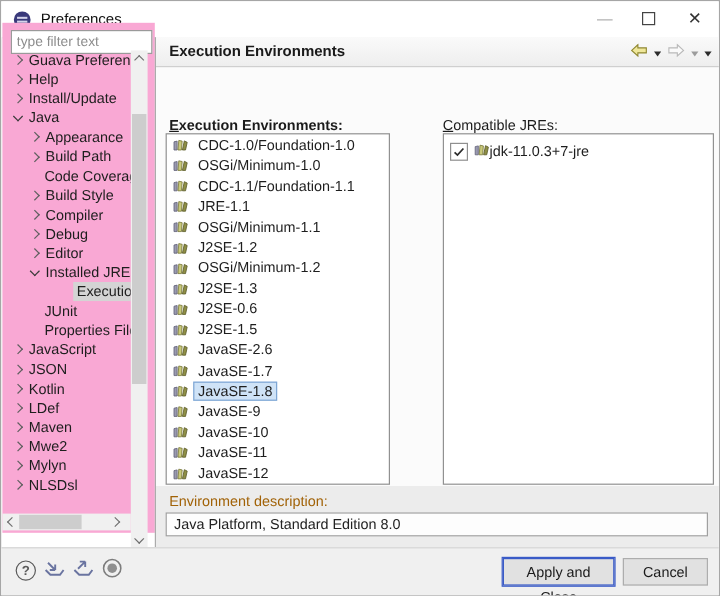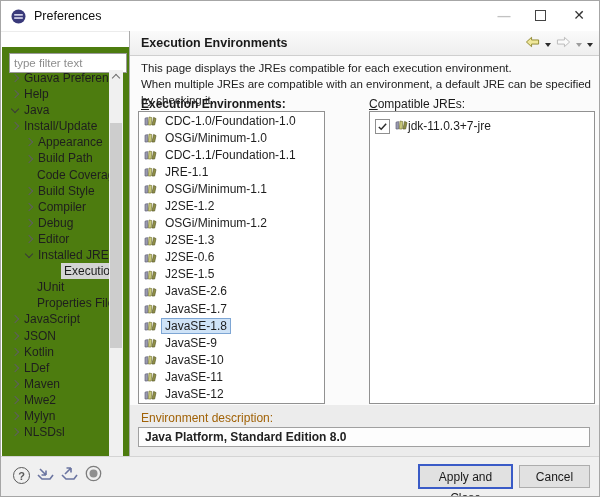--- a/index.html
+++ b/index.html
@@ -10,21 +10,21 @@
   .titlebar{position:absolute;left:0;top:0;right:0;height:30px;background:#ffffff;border-bottom:1px solid #ececec;}
   .title-icon{position:absolute;left:10px;top:8px;width:15px;height:15px;}
   .title-text{position:absolute;left:33px;top:8px;font-size:12.5px;color:#111;}
   .winbtn{position:absolute;top:0;width:34px;height:29px;text-align:center;line-height:29px;font-size:13px;color:#333;}
   .winbtn.min{left:486px;color:#c2c2c2;font-weight:bold;}
   .winbtn.max{left:522px;}
   .maxglyph{display:inline-block;width:9px;height:9px;border:1px solid #444;vertical-align:middle;margin-top:-2px;}
   .winbtn.close{left:561px;font-size:14px;}
 
   
-  .sidebar{position:absolute;left:1px;top:46px;width:127px;height:425px;background:#4d7c0f;}
+  .sidebar{position:absolute;left:1px;top:18px;width:127px;height:425px;background:#f9a8d4;}
   .filter{position:absolute;left:7px;top:6px;width:108px;height:18px;border:1px solid #9a9a9a;background:#fff;font-family:"Liberation Sans",sans-serif;font-size:11.5px;color:#333;padding:0 4px;box-sizing:content-box;}
   .filter::placeholder{color:#8d8d8d;}
   .tree{position:absolute;left:0;top:23px;width:107px;height:385px;overflow:hidden;}
   .trow{height:16.1px;line-height:16.1px;white-space:nowrap;overflow:hidden;display:flex;align-items:center;cursor:default;}
   .trow .chev{flex:0 0 auto;width:5px;height:5px;margin-right:6px;margin-left:2px;}
   .chev.r{border-top:1.4px solid #5f5f5f;border-right:1.4px solid #5f5f5f;transform:rotate(45deg);}
   .chev.d{border-bottom:1.4px solid #3a3a3a;border-right:1.4px solid #3a3a3a;transform:rotate(45deg);margin-top:-3px;}
   .chev.none{border:none;}
   .trow .tlabel{white-space:nowrap;}
   .trow.selected .tlabel{background:#d4d4d4;padding:0 3px;}
@@ -63,21 +63,21 @@
   .listbox.env{left:8px;width:187px;}
   .listbox.jre{left:239px;width:226px;}
   .lrow{height:17.1px;display:flex;align-items:center;padding-left:5px;white-space:nowrap;cursor:default;}
   .lrow .licon{flex:0 0 auto;margin-right:4px;display:inline-flex;}
   .lrow .llabel{border:1px solid transparent;padding:0 3px;}
   .lrow.selected .llabel{background:#cfe3f7;border:1px solid #7ea6d4;}
   .jrerow{height:20px;display:flex;align-items:center;padding:4px 0 0 5px;}
   .cbox{width:13px;height:13px;border:1px solid #8f8f8f;background:#fff;margin-right:5px;display:inline-flex;align-items:center;justify-content:center;}
   .lowstrip{position:absolute;left:0;top:374px;right:0;height:51px;background:#ececec;}
   .envdesc-label{position:absolute;left:11px;top:380px;color:#a16207;}
-  .envdesc-field{position:absolute;left:8px;top:396px;width:444px;height:18px;background:#fdfdfd;border:1px solid #a0a0a0;line-height:18px;padding-left:6px;color:#222;font-weight:bold;}
+  .envdesc-field{position:absolute;left:8px;top:396px;width:444px;height:18px;background:#fdfdfd;border:1px solid #a0a0a0;line-height:18px;padding-left:6px;color:#222;}
 
   
   .bottombar{position:absolute;left:0;top:455px;right:0;height:42px;background:#f0f0f0;border-top:1px solid #d4d4d4;}
   .footicons{position:absolute;left:12px;top:8px;display:flex;align-items:center;gap:7px;}
   .helpcirc{width:17px;height:17px;border:1.5px solid #5a5a5a;border-radius:50%;text-align:center;line-height:16px;font-size:11px;font-weight:bold;color:#5a5a5a;box-sizing:border-box;}
   .btn{position:absolute;top:8px;height:23px;background:#e1e1e1;border:1px solid #adadad;font-family:"Liberation Sans",sans-serif;font-size:12px;color:#1a1a1a;text-align:center;line-height:21px;box-sizing:border-box;}
   .btn.apply{right:87px;width:93px;border:1px solid #3a5bc7;box-shadow:0 0 0 1px #3a5bc7;}
   .btn.cancel{right:9px;width:71px;}
 </style>
 </head>
@@ -104,26 +104,26 @@
     <div class="tree">
         <div class="trow lv0">
           <span class="chev r"></span>
           <span class="tlabel">Guava Preference</span>
         </div>
         <div class="trow lv0">
           <span class="chev r"></span>
           <span class="tlabel">Help</span>
         </div>
         <div class="trow lv0">
+          <span class="chev r"></span>
+          <span class="tlabel">Install/Update</span>
+        </div>
+        <div class="trow lv0">
           <span class="chev d"></span>
           <span class="tlabel">Java</span>
-        </div>
-        <div class="trow lv0">
-          <span class="chev r"></span>
-          <span class="tlabel">Install/Update</span>
         </div>
         <div class="trow lv1">
           <span class="chev r"></span>
           <span class="tlabel">Appearance</span>
         </div>
         <div class="trow lv1">
           <span class="chev r"></span>
           <span class="tlabel">Build Path</span>
         </div>
         <div class="trow lv1">
@@ -229,24 +229,20 @@
         <span>
           <svg width="15" height="12" viewBox="0 0 16 12">
               <path d="M9 1 L14.5 6 L9 11 L9 8.2 H1.5 V3.8 H9 Z" fill="#fafafa" stroke="#b9b9b9" stroke-width="1"></path>
             </svg>
         </span>
         <span class="tri gray"></span>
         <span class="tri"></span>
       </span>
     </div>
 
-    <div class="desc">
-      <div>This page displays the JREs compatible for each execution environment.</div>
-      <div>When multiple JREs are compatible with an environment, a default JRE can be specified by checking it.</div>
-    </div>
 
     <span class="collabel left"><u>E</u>xecution Environments:</span>
     <span class="collabel right"><u>C</u>ompatible JREs:</span>
 
     <div class="listbox env">
         <div class="lrow">
           <span class="licon">
             <svg width="13" height="11" viewBox="0 0 13 11">
               <path d="M1 10 V3.2 L3.6 2.6 V10 Z" fill="#9a9ab0" stroke="#63637a" stroke-width="0.7"></path>
               <path d="M4.3 10 L5 2 L7.8 2.6 L7.2 10 Z" fill="#c9c97a" stroke="#7a7a3c" stroke-width="0.7"></path>

